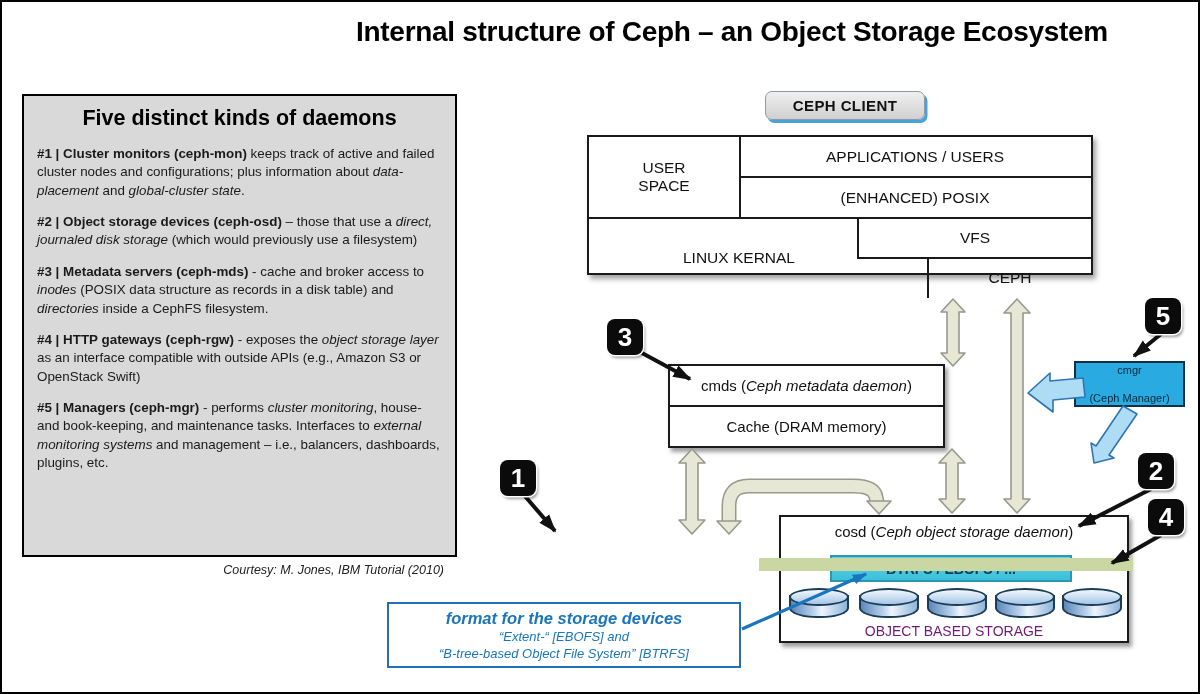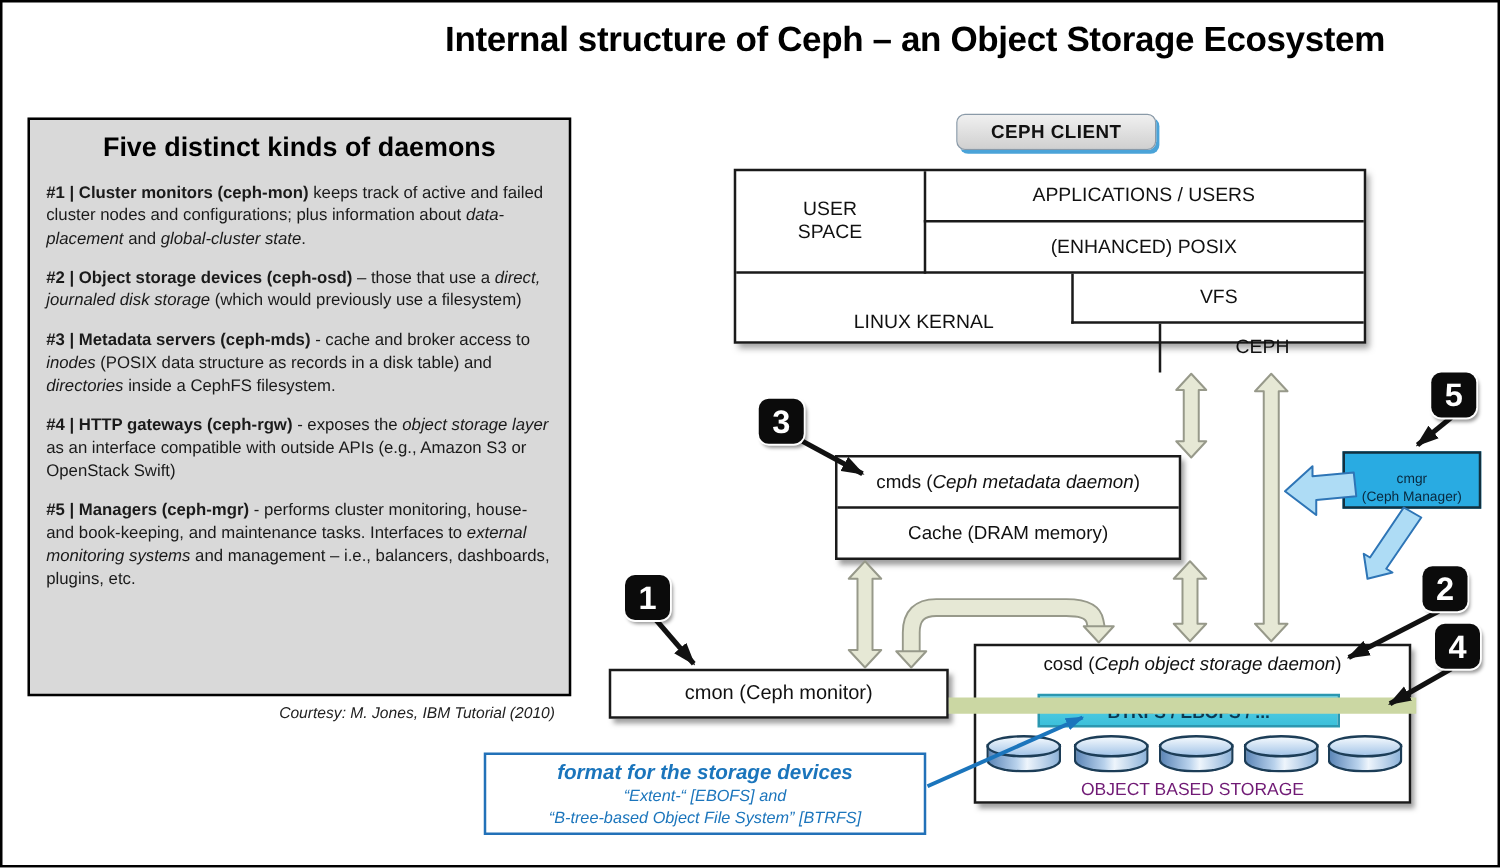--- a/index.html
+++ b/index.html
@@ -42,21 +42,21 @@
     display:flex;align-items:center;justify-content:center;font-size:14px;font-weight:bold;color:#0c3a52;}
   .storelabel{position:absolute;top:106px;left:0;width:100%;text-align:center;font-size:14px;color:#701a75;}
   .cyl{position:absolute;width:60px;height:32px;top:71px;}
   .cyl .cbody{position:absolute;left:0;top:7px;width:56px;height:21px;border:2px solid #1c3d57;border-top:none;
     border-radius:0 0 28px 28px/0 0 10px 10px;
     background:linear-gradient(90deg,#5d87b8 0%,#b9d2ec 40%,#eef5fc 55%,#8fb4da 100%);}
   .cyl .ctop{position:absolute;left:0;top:0;width:56px;height:14px;border:2px solid #1c3d57;border-radius:50%;
     background:linear-gradient(180deg,#f2f8fd,#a6c6e8);}
   
   .cmgr{left:1072px;top:359px;width:111px;height:46px;background:#29abe2;border:2px solid #12303f;
-    box-sizing:border-box;display:flex;flex-direction:column;align-items:center;justify-content:flex-end;
+    box-sizing:border-box;display:flex;flex-direction:column;align-items:center;justify-content:space-between;
     font-size:11px;line-height:1.3;color:#09293f;text-align:center;}
   
   .fmt{left:385px;top:600px;width:354px;height:66px;background:#fff;border:2px solid #2271b8;
     box-sizing:border-box;color:#1b75bc;text-align:center;font-style:italic;padding-top:4px;}
   .fmt .f1{font-size:16.5px;font-weight:bold;line-height:1.25;}
   .fmt .f2{font-size:13px;line-height:1.3;}
   
   .badge{width:36px;height:36px;background:#0b0b0b;border-radius:8px;color:#fff;font-size:26px;
     font-weight:bold;display:flex;align-items:center;justify-content:center;z-index:6;
     box-shadow:0 0 0 1.5px #fff,2px 3px 3px rgba(0,0,0,.4);}
@@ -74,21 +74,21 @@
 <div class="canvas">
 
   <div class="abs title">Internal structure of Ceph – an Object Storage Ecosystem</div>
 
   <div class="abs panel">
     <h2>Five distinct kinds of daemons</h2>
     <p><span style="font-weight: bold;">#1 | Cluster monitors (ceph-mon)</span><span> keeps track of active and failed cluster nodes and configurations; plus information about </span><span style="font-style: italic;">data-placement</span><span> and </span><span style="font-style: italic;">global-cluster state</span><span>.</span></p>
     <p><span style="font-weight: bold;">#2 | Object storage devices (ceph-osd)</span><span> – those that use a </span><span style="font-style: italic;">direct, journaled disk storage</span><span> (which would previously use a filesystem)</span></p>
     <p><span style="font-weight: bold;">#3 | Metadata servers (ceph-mds)</span><span> - cache and broker access to </span><span style="font-style: italic;">inodes</span><span> (POSIX data structure as records in a disk table) and </span><span style="font-style: italic;">directories</span><span> inside a CephFS filesystem.</span></p>
     <p><span style="font-weight: bold;">#4 | HTTP gateways (ceph-rgw)</span><span> - exposes the </span><span style="font-style: italic;">object storage layer</span><span> as an interface compatible with outside APIs (e.g., Amazon S3 or OpenStack Swift)</span></p>
-    <p><span style="font-weight: bold;">#5 | Managers (ceph-mgr)</span><span> - performs </span><span style="">cluster monitoring</span><span>, house- and book-keeping, and maintenance tasks. Interfaces to </span><span style="font-style: italic;">external monitoring systems</span><span> and management – i.e., balancers, dashboards, plugins, etc.</span></p>
+    <p><span style="font-weight: bold;">#5 | Managers (ceph-mgr)</span><span> - performs </span><span style="font-style: italic;">cluster monitoring</span><span>, house- and book-keeping, and maintenance tasks. Interfaces to </span><span style="font-style: italic;">external monitoring systems</span><span> and management – i.e., balancers, dashboards, plugins, etc.</span></p>
   </div>
   <div class="abs courtesy">Courtesy: M. Jones, IBM Tutorial (2010)</div>
 
   <div class="abs pill">CEPH CLIENT</div>
 
   <div class="abs stack">
     <div class="vline" style="left:150px;top:0;width:2px;height:82px;"></div>
     <div class="hline" style="left:150px;top:39px;width:352px;height:2px;"></div>
     <div class="hline" style="left:0;top:80px;width:502px;height:2px;"></div>
     <div class="vline" style="left:268px;top:82px;width:2px;height:40px;"></div>
@@ -107,21 +107,20 @@
   <div class="abs wbox cmds">
     <div class="row">
         <span>cmds (</span>
         <span style="font-style: italic;">Ceph metadata daemon</span>
         <span>)</span>
       </div>
     <div class="div"></div>
     <div class="row">Cache (DRAM memory)</div>
   </div>
 
-  <div class="abs wbox cmon">cmon (Ceph monitor)</div>
 
   <div class="abs band"></div>
 
   <div class="abs wbox cosd">
     <div class="ctitle"><span>cosd (</span><span style="font-style: italic;">Ceph object storage daemon</span><span>)</span></div>
     <div class="bar">BTRFS / EBOFS / ...</div>
     <div class="cyl" style="left:8px;">
         <div class="cbody"></div>
         <div class="ctop"></div>
       </div>

